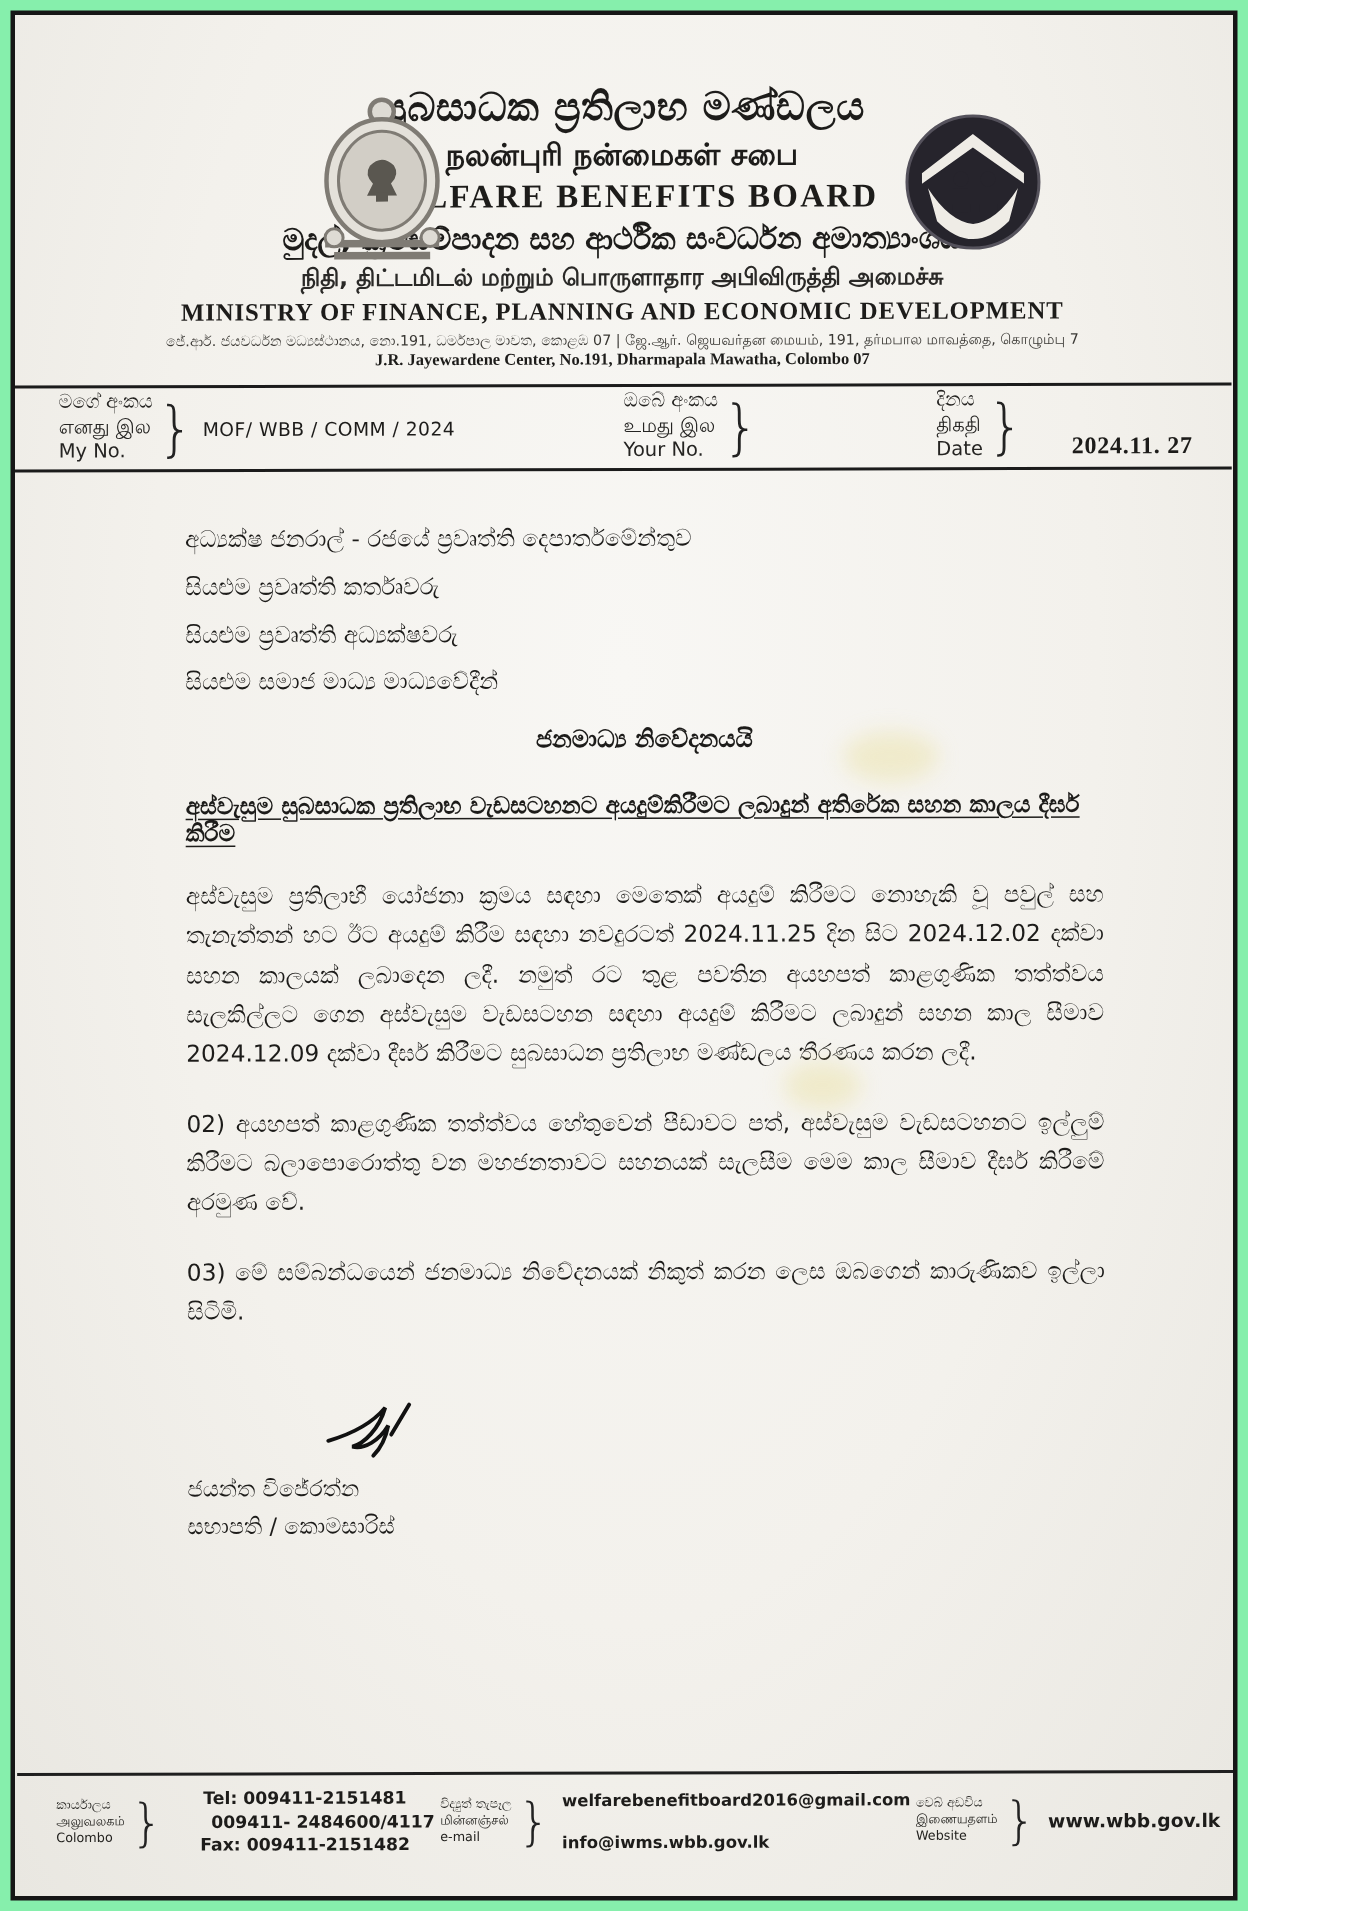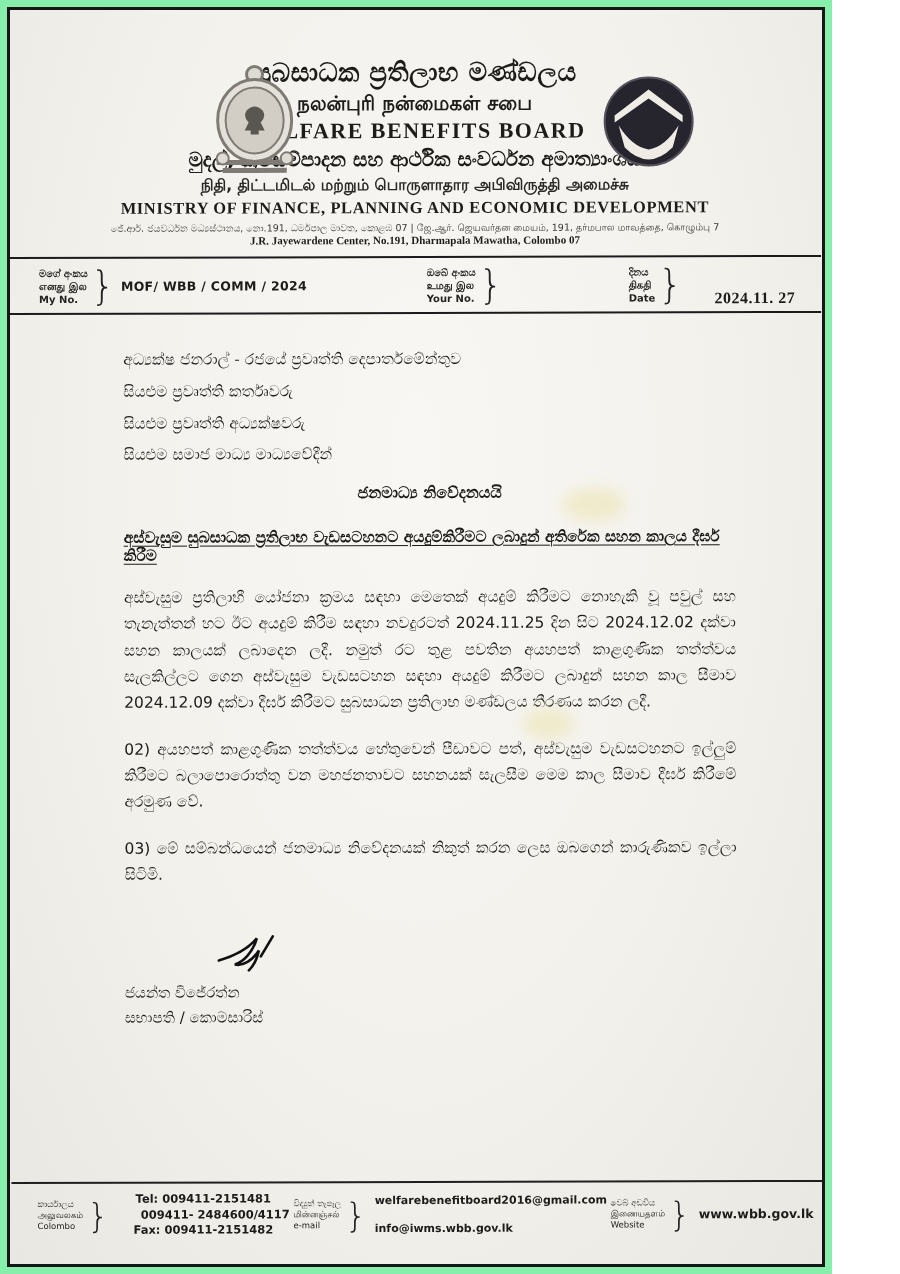--- a/index.html
+++ b/index.html
@@ -26,23 +26,23 @@
   .min-en { font-family:"Liberation Serif","DejaVu Serif",serif; font-size:16.5px; font-weight:bold; letter-spacing:0.6px; line-height:1.35; }
   .addr-local { font-size:9.5px; color:#3a3834; line-height:1.35; margin-top:2px; }
   .addr-en { font-family:"Liberation Serif","DejaVu Serif",serif; font-size:11px; font-weight:bold; line-height:1.2; }
 
   
   .ref-row {
     display:flex; align-items:center;
     border-top:2.5px solid #1b1b1b; border-bottom:2.5px solid #1b1b1b;
     height:58px; padding:0 26px 0 30px;
   }
-  .lbl3 { font-size:10px; font-weight:bold; line-height:1.3; color:#252422; white-space:nowrap; }
+  .lbl3 { font-size:13px; font-weight:normal; line-height:1.3; color:#252422; white-space:nowrap; }
   .brace { font-family:"DejaVu Sans",sans-serif; font-size:38px; font-weight:200; color:#222; transform:scaleY(1.05); margin:0 6px 0 3px; }
-  .ref-val { font-size:12.5px; font-weight:bold; letter-spacing:0.3px; }
+  .ref-val { font-size:12.5px; font-weight:normal; letter-spacing:0.3px; }
   .date-val { font-family:"Liberation Serif","DejaVu Serif",serif; font-size:16px; font-weight:bold; letter-spacing:0.5px;margin-top:28px; }
   .sp1 { flex:1 1 auto; } .sp2 { flex:1.6 1 auto; }
 
   
   .body-block { padding:30px 86px 0 114px; }
   .recipients { font-size:15.5px; line-height:2.05; }
   .notice-type { text-align:center; font-size:16px; font-weight:600; margin-top:12px; }
   .subject { margin-top:26px; font-size:15.5px; font-weight:bold; text-decoration:underline; text-underline-offset:3px; }
   .para { margin-top:20px; font-size:15.5px; line-height:1.7; text-align:justify; }
   .sig-block { margin-top:42px; }

